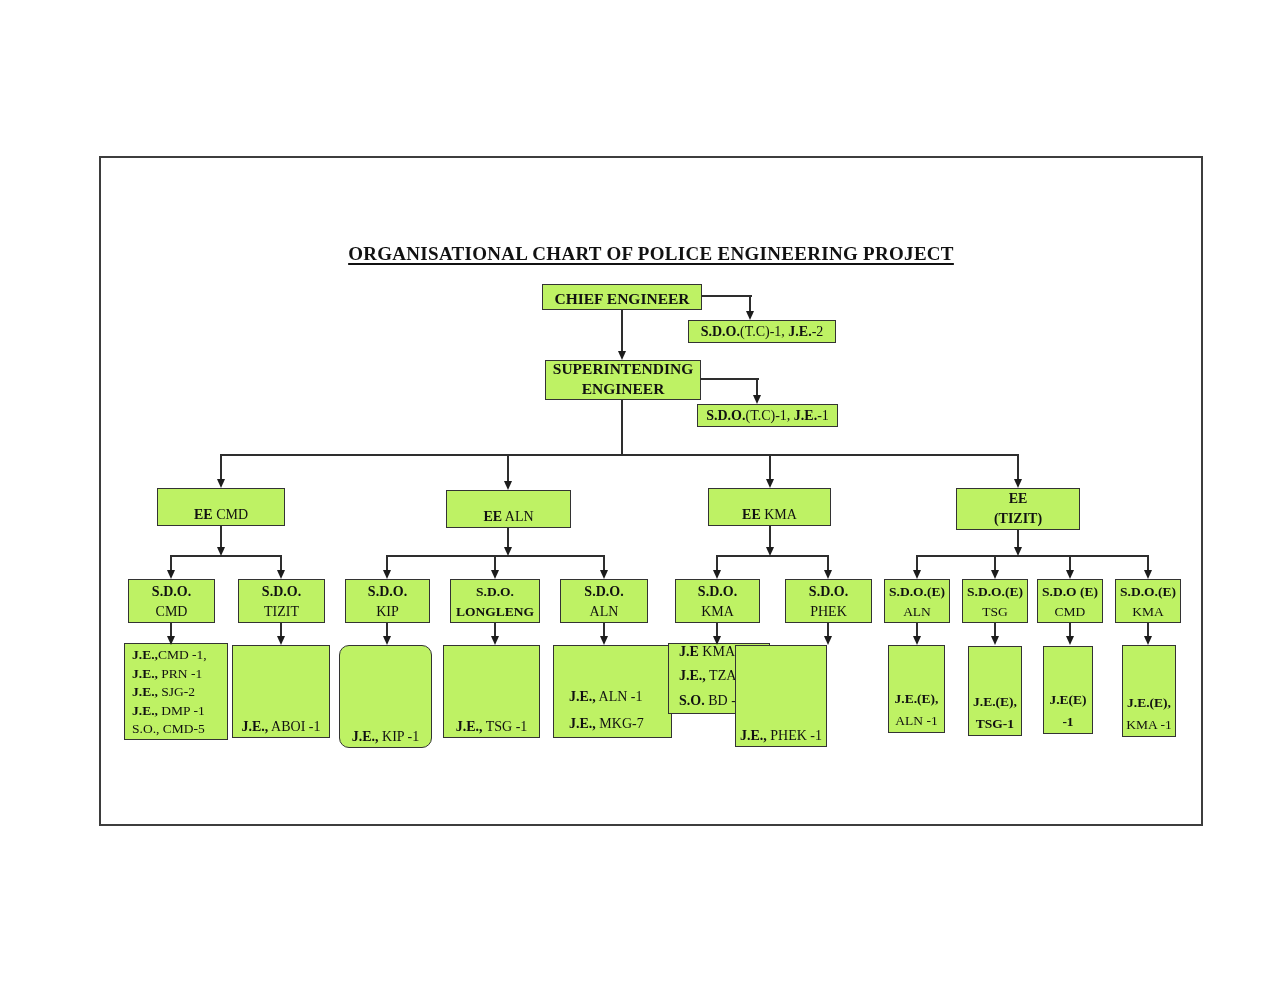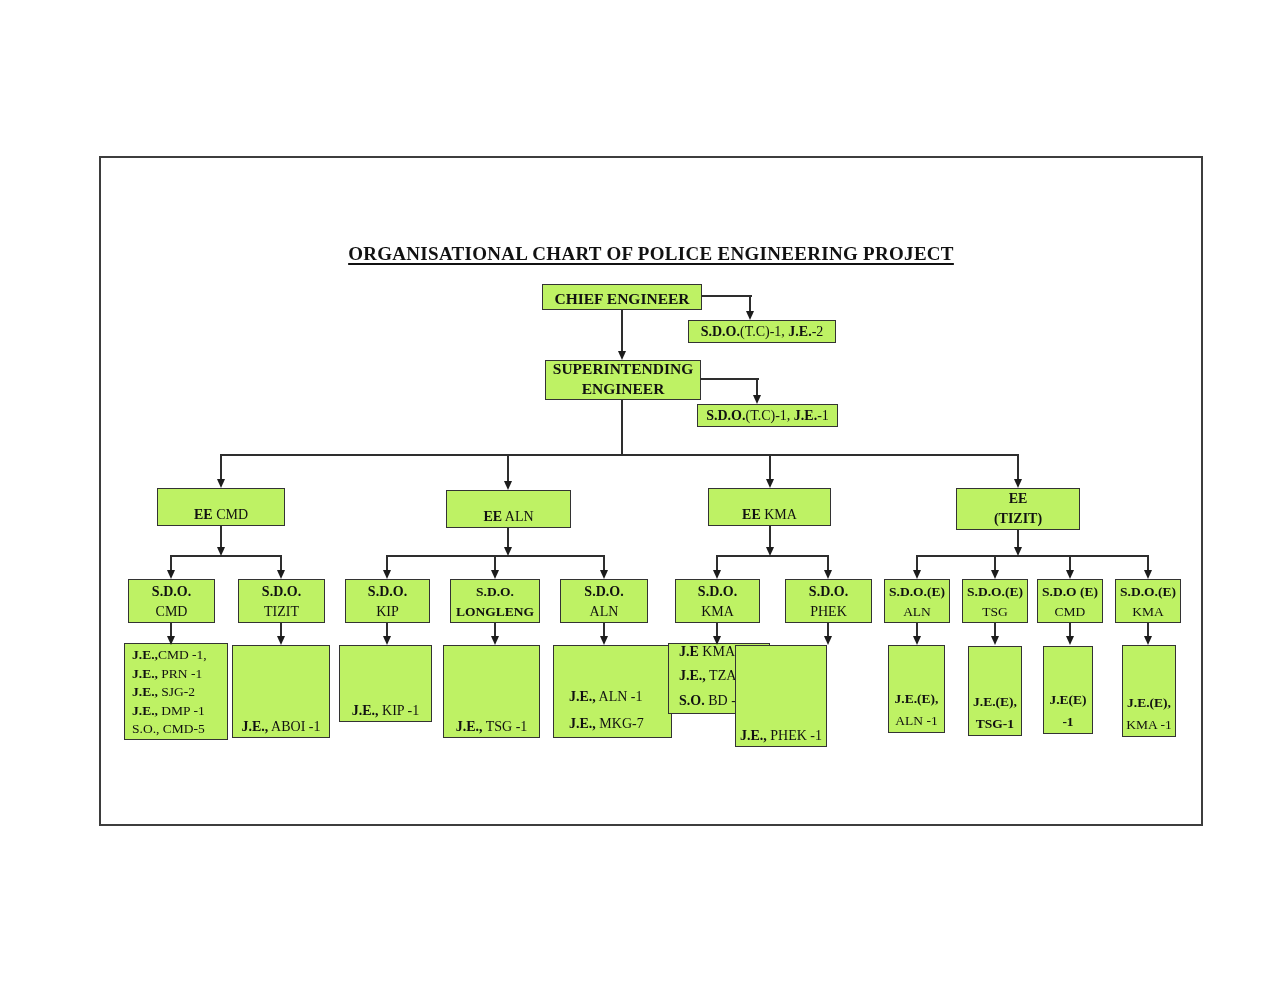--- a/index.html
+++ b/index.html
@@ -108,21 +108,21 @@
       <div class="node fs13 lh18 left" style="left: 124px; top: 643px; width: 104px; height: 97px; padding-left: 7px;">
         <div class="ln"><span class="b">J.E.,</span><span>CMD -1,</span></div>
         <div class="ln"><span class="b">J.E.,</span><span> PRN -1</span></div>
         <div class="ln"><span class="b">J.E.,</span><span> SJG-2</span></div>
         <div class="ln"><span class="b">J.E.,</span><span> DMP -1</span></div>
         <div class="ln"><span>S.O., CMD-5</span></div>
       </div>
       <div class="node" style="left: 232px; top: 645px; width: 98px; height: 93px;">
         <div class="ln"><span class="b">J.E.,</span><span> ABOI -1</span></div>
       </div>
-      <div class="node" style="left: 339px; top: 645px; width: 93px; height: 77px;">
+      <div class="node" style="left: 339px; top: 645px; width: 93px; height: 103px; border-radius: 10px;">
         <div class="ln"><span class="b">J.E.,</span><span> KIP -1</span></div>
       </div>
       <div class="node" style="left: 443px; top: 645px; width: 97px; height: 93px;">
         <div class="ln"><span class="b">J.E.,</span><span> TSG -1</span></div>
       </div>
       <div class="node lh27 left" style="left: 553px; top: 645px; width: 119px; height: 93px; padding-left: 15px;">
         <div class="ln"><span class="b">J.E.,</span><span> ALN -1</span></div>
         <div class="ln"><span class="b">J.E.,</span><span> MKG-7</span></div>
       </div>
       <div class="node lh24 left" style="left: 668px; top: 643px; width: 102px; height: 71px; padding-left: 10px;">

